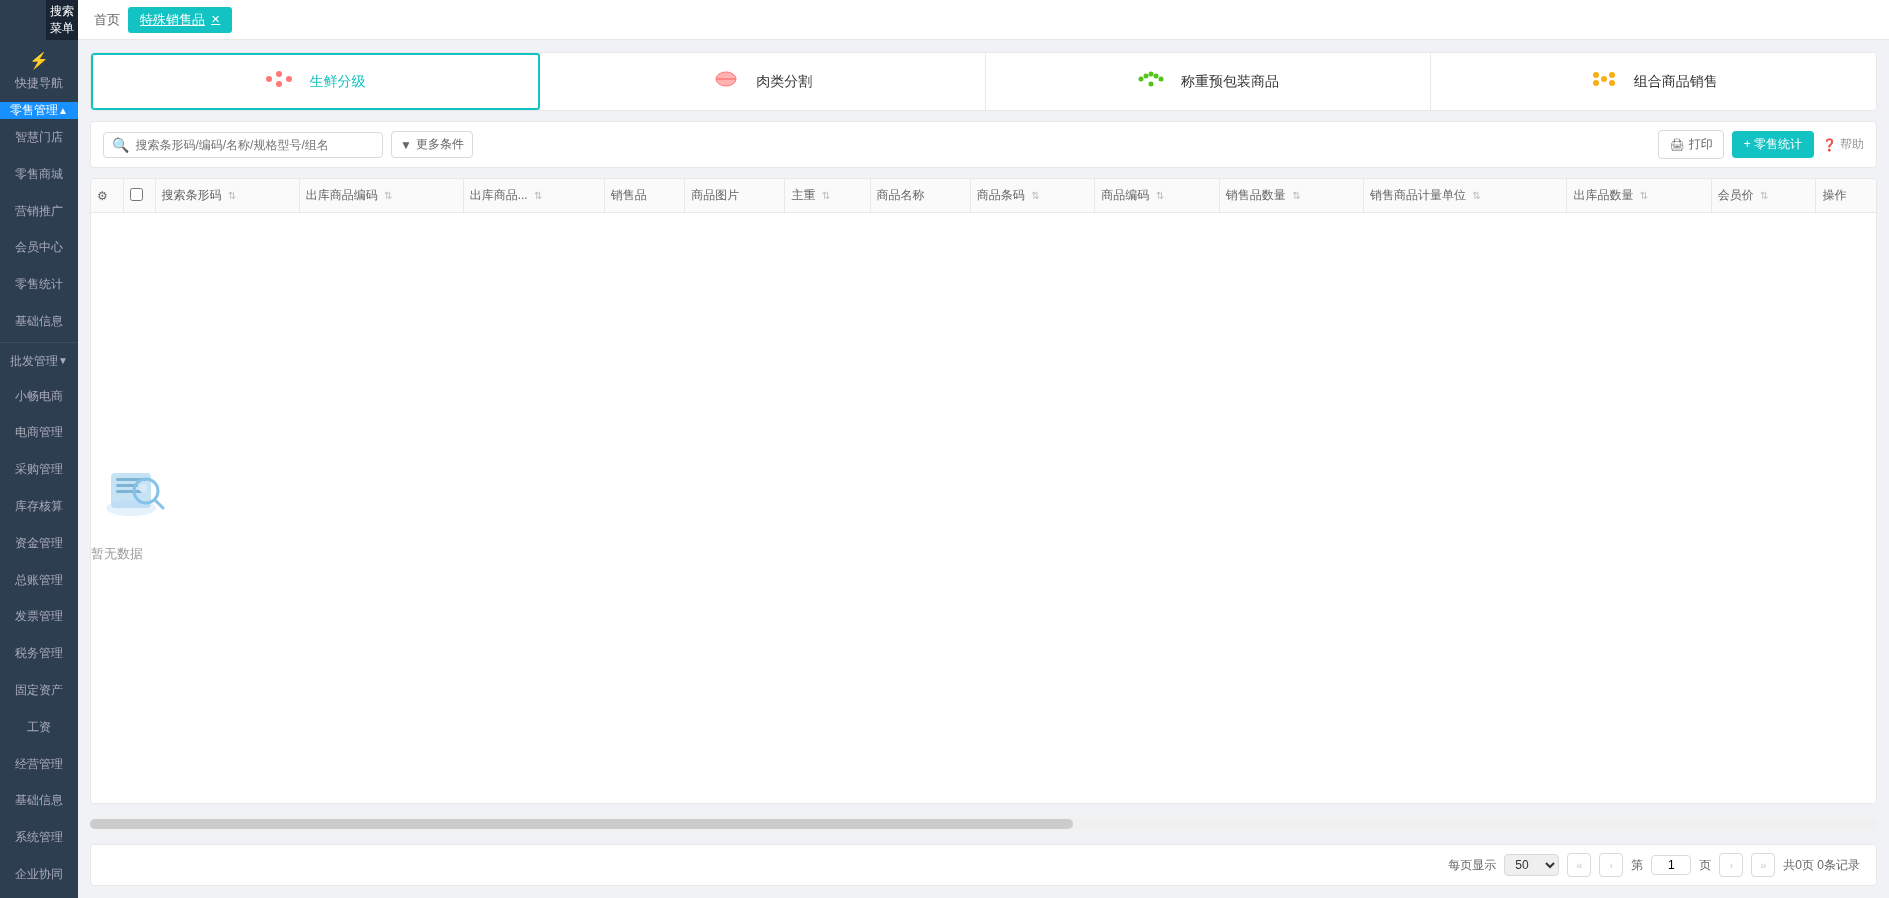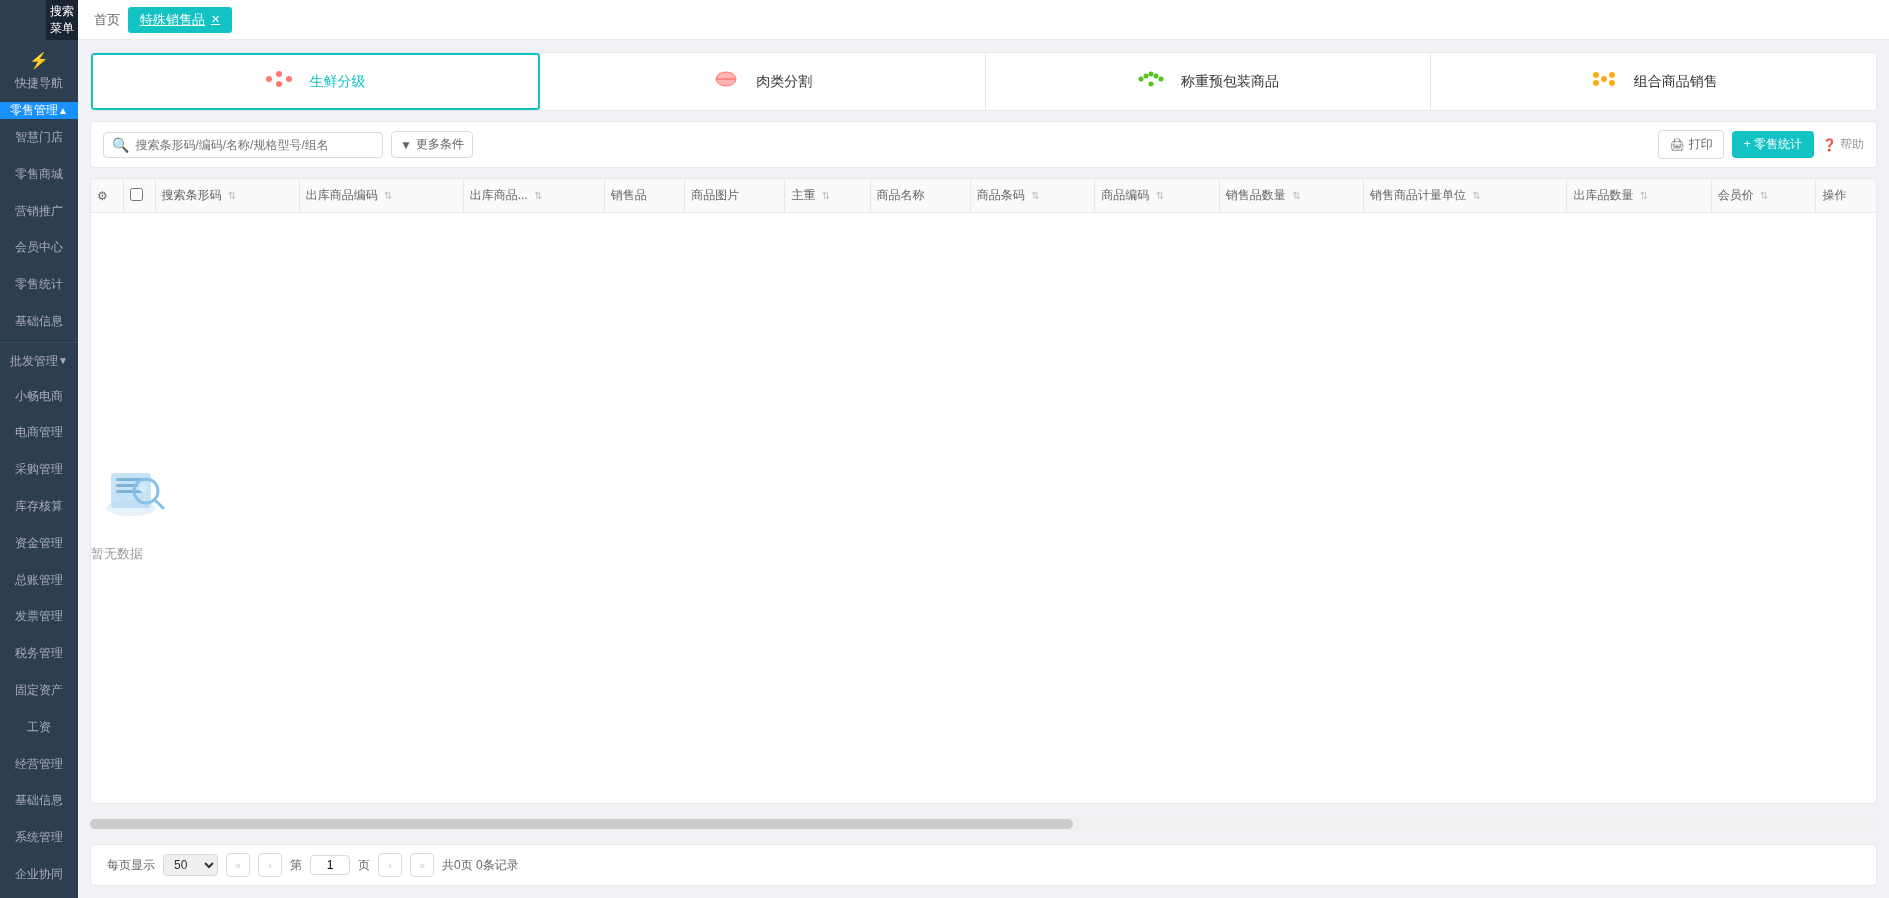--- a/index.html
+++ b/index.html
@@ -227,20 +227,21 @@
     }
 
     
     .pagination {
       background: #fff;
       border: 1px solid #e8e8e8;
       border-radius: 4px;
       padding: 8px 16px;
       display: flex;
       align-items: center;
+      justify-content: flex-end;
       gap: 8px;
       font-size: 12px;
       color: #666;
     }
     .page-size-select {
       border: 1px solid #d9d9d9;
       border-radius: 4px;
       padding: 2px 6px;
       font-size: 12px;
       outline: none;

